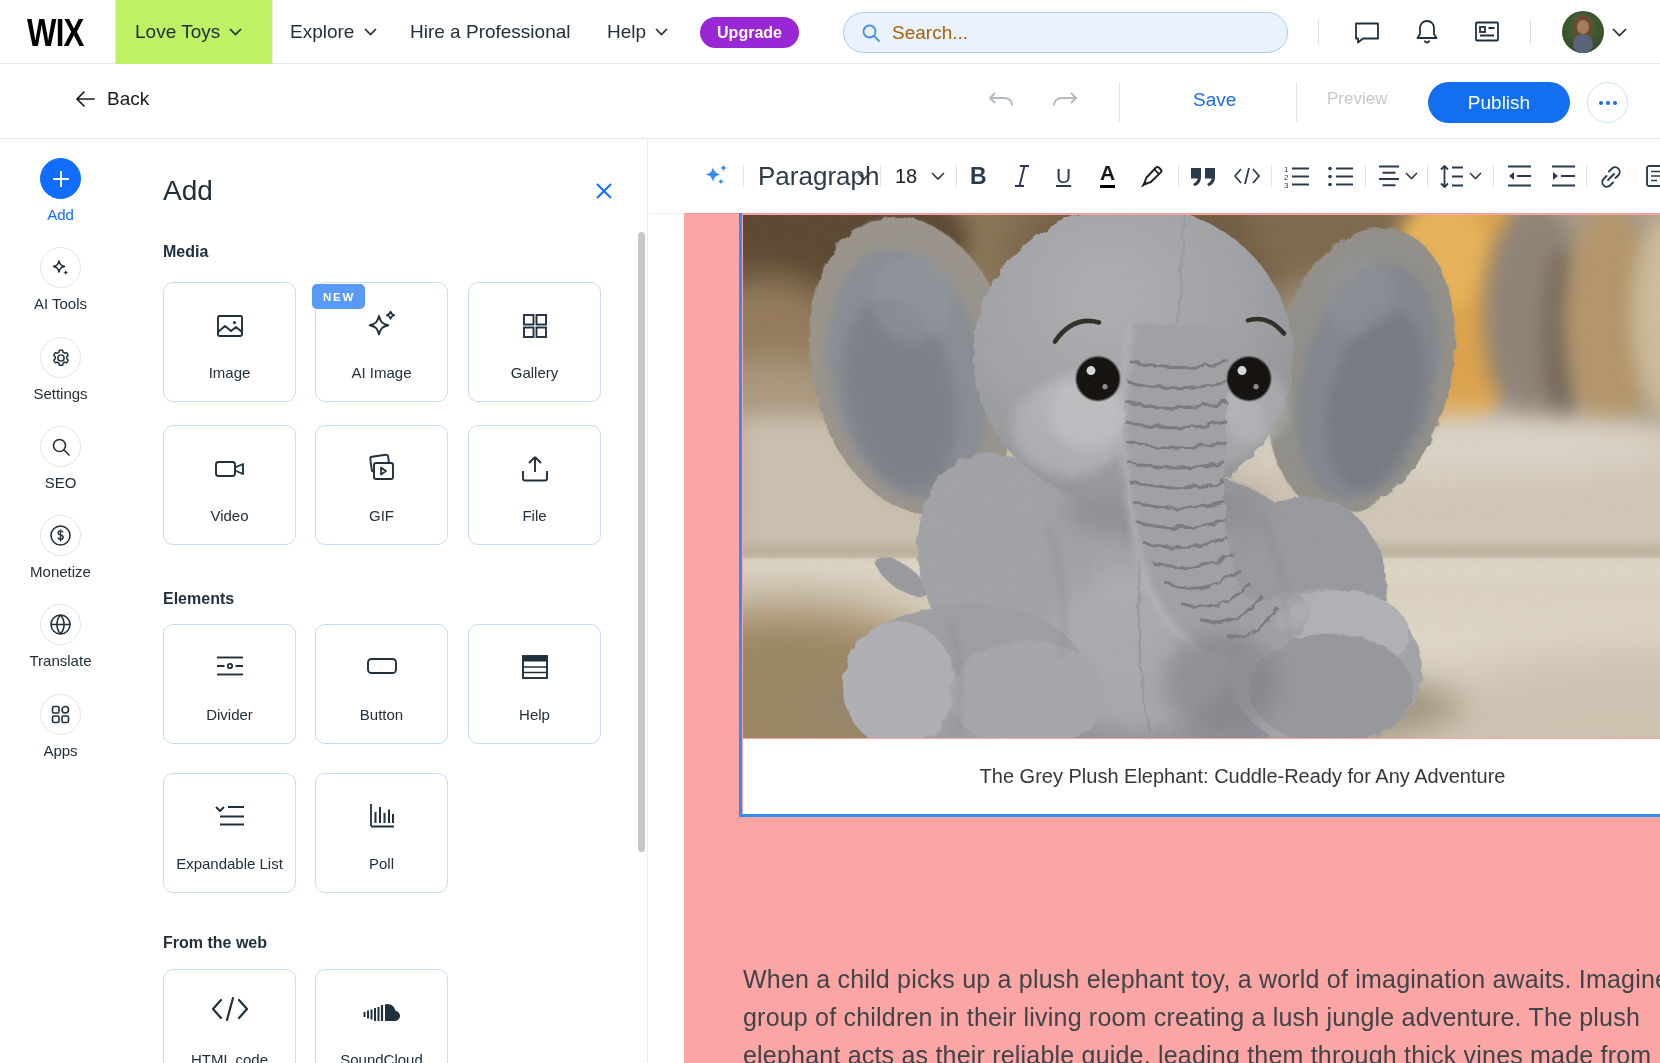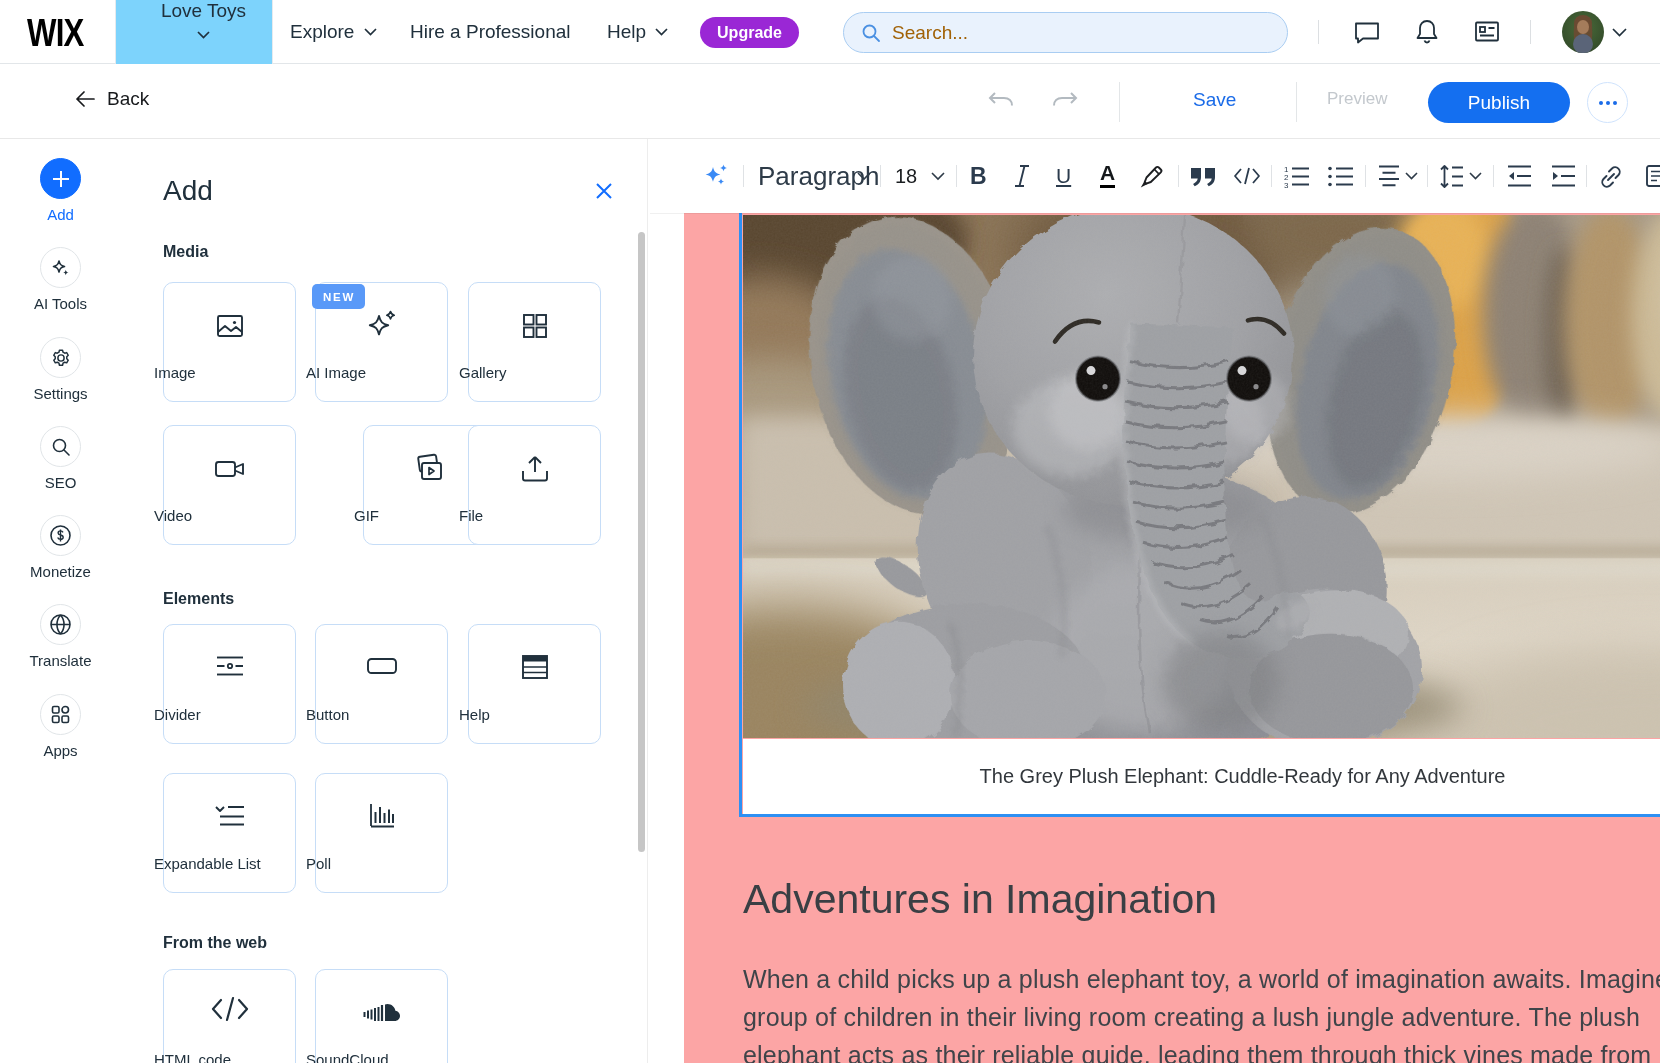--- a/index.html
+++ b/index.html
@@ -3,21 +3,21 @@
 <meta charset="utf-8">
 <style>
   * { margin:0; padding:0; box-sizing:border-box; }
   html,body { width:1660px; height:1063px; overflow:hidden; }
   body { font-family:"Liberation Sans", sans-serif; background:#fff; }
   .page { position:relative; width:1660px; height:1063px; overflow:hidden; background:#fff; }
   .abs { position:absolute; }
   
   .topbar { position:absolute; left:0; top:0; width:1660px; height:64px; background:#fff; border-bottom:1px solid #e2e6e9; z-index:30; }
   .wixlogo { position:absolute; left:27px; top:11px; font-size:39px; font-weight:bold; letter-spacing:-1px; color:#000; transform:scaleX(0.80); transform-origin:0 0; }
-  .lovetoys { position:absolute; left:115px; top:0; width:158px; height:64px; background:#7dd3fc; border-left:1px solid #e6eaee; border-right:1px solid #e6eaee; display:flex; align-items:center; padding-left:19px; gap:9px;flex-direction:column; }
+  .lovetoys { position:absolute; left:115px; top:0; width:158px; height:64px; background:#bef264; border-left:1px solid #e6eaee; border-right:1px solid #e6eaee; display:flex; align-items:center; padding-left:19px; gap:9px; }
   .navtext { font-size:19px; color:#20303c; }
   .nav-explore { position:absolute; left:290px; top:0; height:64px; display:flex; align-items:center; gap:10px; }
   .nav-hire { position:absolute; left:410px; top:0; height:64px; display:flex; align-items:center; }
   .nav-help { position:absolute; left:607px; top:0; height:64px; display:flex; align-items:center; gap:9px; }
   .upgrade { position:absolute; left:700px; top:17px; width:99px; height:31px; background:#9a27d5; border-radius:16px; color:#fff; font-size:16px; font-weight:bold; display:flex; align-items:center; justify-content:center; }
   .search { position:absolute; left:843px; top:12px; width:445px; height:41px; background:#e9f2fd; border:1px solid #a9cdf2; border-radius:21px; display:flex; align-items:center; padding-left:17px; gap:11px; }
   .search span { color:#a16207; font-size:19px; }
   .tb-div { position:absolute; top:20px; width:1px; height:24px; background:#dcdfe2; }
   .tb-icon { position:absolute; top:17px; }
   .avatar { position:absolute; left:1562px; top:11px; width:42px; height:42px; border-radius:50%; overflow:hidden; }
@@ -37,21 +37,21 @@
   .rail-circle.blue { background:#116dff; border-color:#116dff; }
   .rail-label { margin-top:7px; font-size:15px; color:#20303c; }
   .rail-label.blue { color:#116dff; }
   
   .panel { position:absolute; left:121px; top:139px; width:527px; height:924px; background:#fff; border-right:1px solid #ededed; z-index:19; }
   .panel-title { position:absolute; left:42px; top:36px; font-size:28px; color:#20303c; }
   .panel-x { position:absolute; left:474px; top:43px; }
   .sec-label { position:absolute; left:42px; font-size:16px; font-weight:bold; color:#20303c; }
   .card { position:absolute; width:133px; height:120px; border:1px solid #c6ddf7; border-radius:10px; background:#fff; }
   .card .icon { position:absolute; left:0; right:0; top:26px; display:flex; justify-content:center; }
-  .card .lbl { position:absolute; left:-10px; right:-10px; top:81px; text-align:left; font-size:15px; color:#20303c; }
+  .card .lbl { position:absolute; left:-10px; right:-10px; top:81px; text-align:center; font-size:15px; color:#20303c; }
   .newbadge { position:absolute; left:-4px; top:1px; background:#5999f8; color:#fff; font-size:11.5px; font-weight:bold; letter-spacing:1.8px; padding:7px 10px 6px 11px; border-radius:5px; }
   .scrollbar { position:absolute; left:517px; top:93px; width:7px; height:620px; background:#c6c6c6; border-radius:4px; }
   
   .etoolbar { position:absolute; left:650px; top:139px; width:1010px; height:74px; background:#fff; z-index:18; box-shadow:0 1px 0 rgba(0,0,0,0.06); }
   .et { position:absolute; top:0; height:74px; display:flex; align-items:center; color:#2e3b48; }
   .et-div { position:absolute; top:26px; width:1px; height:22px; background:#dfe2e5; }
   
   .content { position:absolute; left:684px; top:213px; width:1010px; height:850px; background:#fca5a5; z-index:10; }
   .frame { position:absolute; left:55px; top:-6px; width:1012px; height:610px; border:3px solid #2e90f3; }
   .photo { position:absolute; left:59px; top:2px; width:951px; height:523px; }
@@ -262,21 +262,21 @@
 
     <div class="card" style="left:42px; top:286px;">
       <div class="icon">
           <svg width="36" height="34" viewBox="0 0 36 34" fill="none">
             <rect x="4" y="10" width="19" height="14" rx="2.5" stroke="#20303c" stroke-width="1.9"></rect>
             <path d="M23 15.5l8-3.5v10l-8-3.5" stroke="#20303c" stroke-width="1.9" stroke-linejoin="round"></path>
           </svg>
         </div>
       <div class="lbl">Video</div>
     </div>
-    <div class="card" style="left:194px; top:286px;margin-left:48px;">
+    <div class="card" style="left:194px; top:286px;">
       <div class="icon">
           <svg width="36" height="34" viewBox="0 0 36 34" fill="none">
             <rect x="6" y="5" width="18" height="15" rx="2" transform="rotate(-8 6 5)" stroke="#20303c" stroke-width="1.9"></rect>
             <rect x="10" y="11" width="19" height="16" rx="2" fill="#fff" stroke="#20303c" stroke-width="1.9"></rect>
             <path d="M17 15.5l5 3.5-5 3.5z" stroke="#20303c" stroke-width="1.7" stroke-linejoin="round"></path>
           </svg>
         </div>
       <div class="lbl">GIF</div>
     </div>
     <div class="card" style="left:347px; top:286px;">
@@ -612,17 +612,16 @@
       <circle cx="499" cy="155" r="4.5" fill="#e4e4e6" opacity="0.95"></circle>
       <circle cx="513" cy="171" r="2.6" fill="#bcbcc0" opacity="0.7"></circle>
 
       <path d="M312 126 Q 330 100 356 107" stroke="#2c2822" stroke-width="4.6" fill="none" stroke-linecap="round"></path>
       <path d="M505 105 Q 525 99 541 118" stroke="#2c2822" stroke-width="4.6" fill="none" stroke-linecap="round"></path>
 
       <rect x="0" y="0" width="951" height="521" filter="url(#noisef)" opacity="0.45"></rect>
     </svg>
     </div>
     <div class="caption">The Grey Plush Elephant: Cuddle-Ready for Any Adventure</div>
-    <div class="heading">Adventures in Imagination</div>
     <div class="para">When a child picks up a plush elephant toy, a world of imagination awaits. Imagine a<br>group of children in their living room creating a lush jungle adventure. The plush<br>elephant acts as their reliable guide, leading them through thick vines made from</div>
   </div>
 
 </div>
 
 </body></html>

